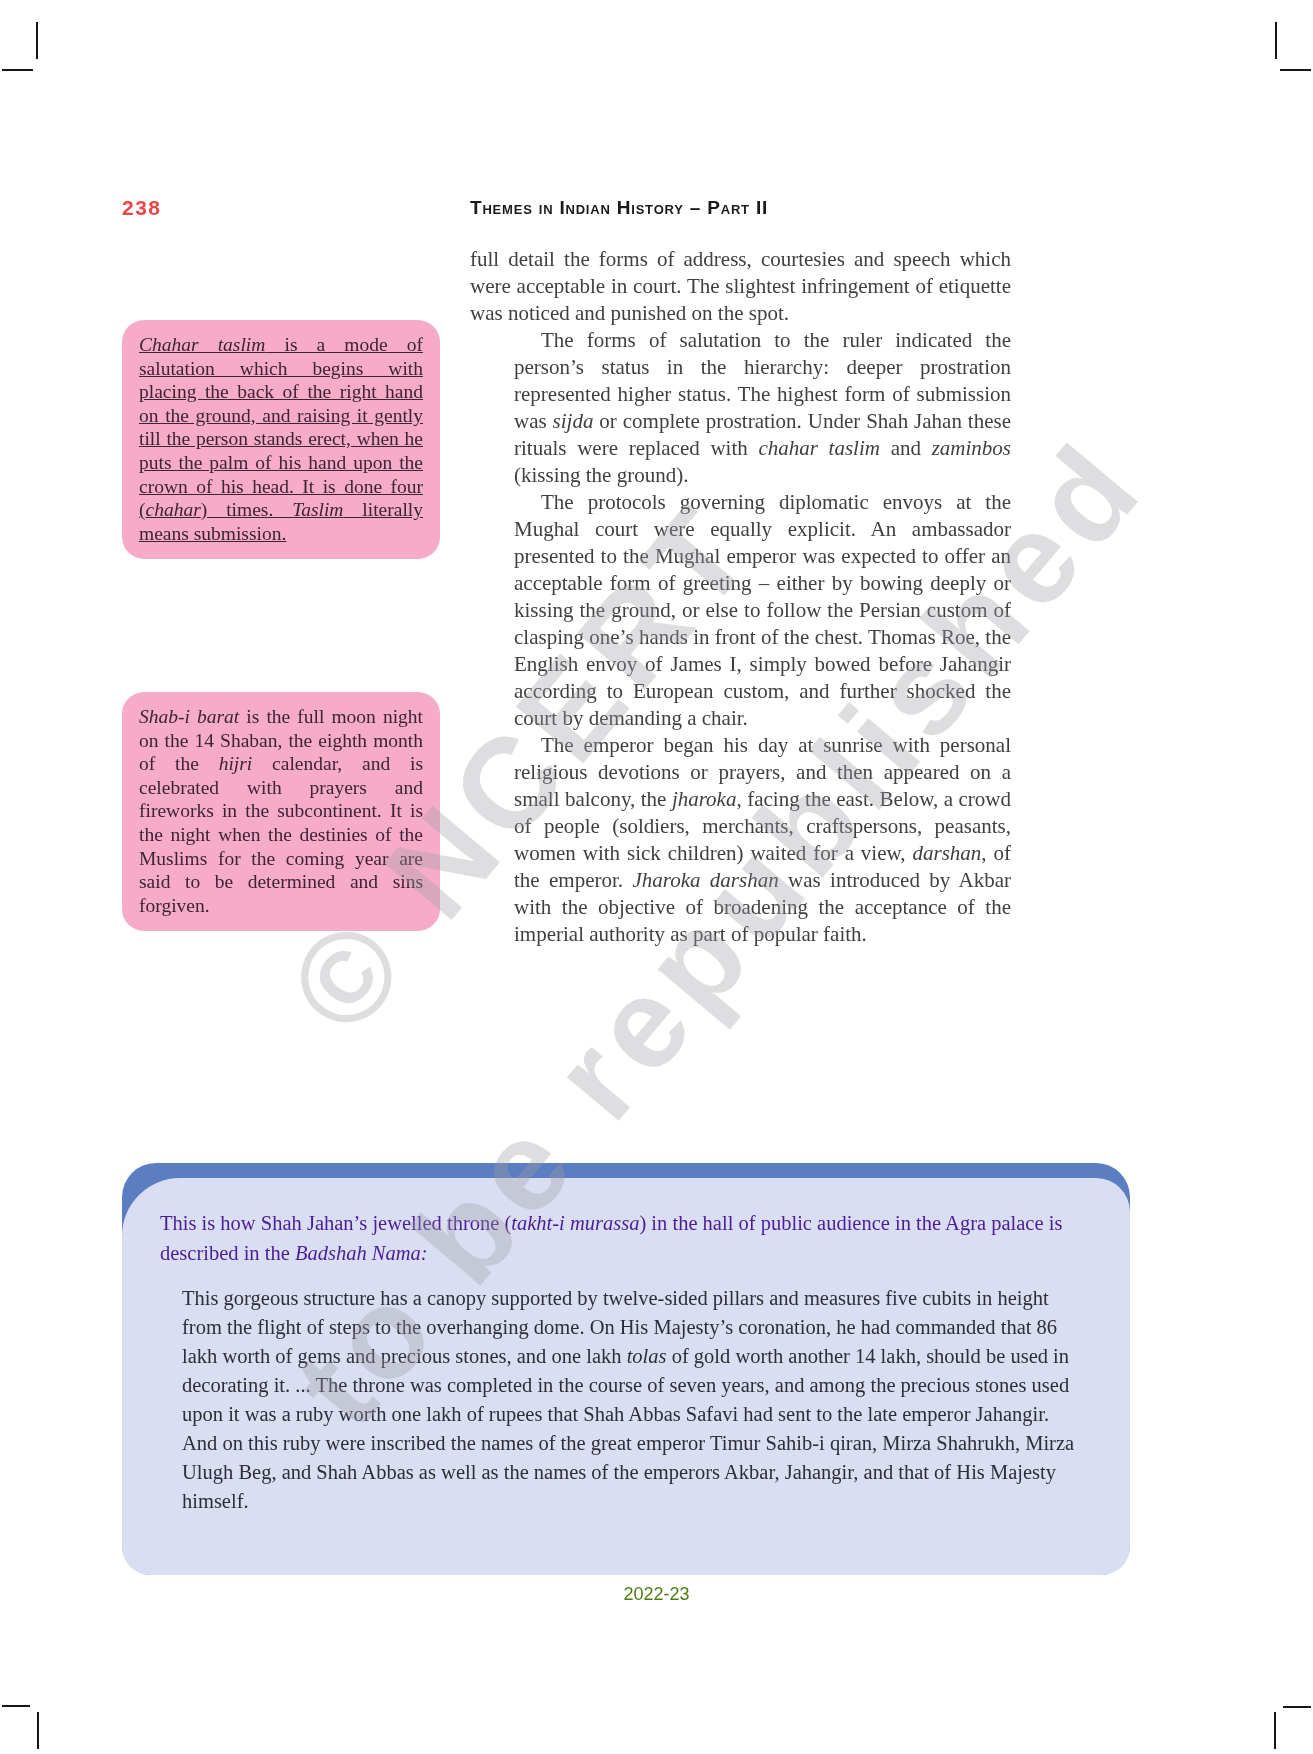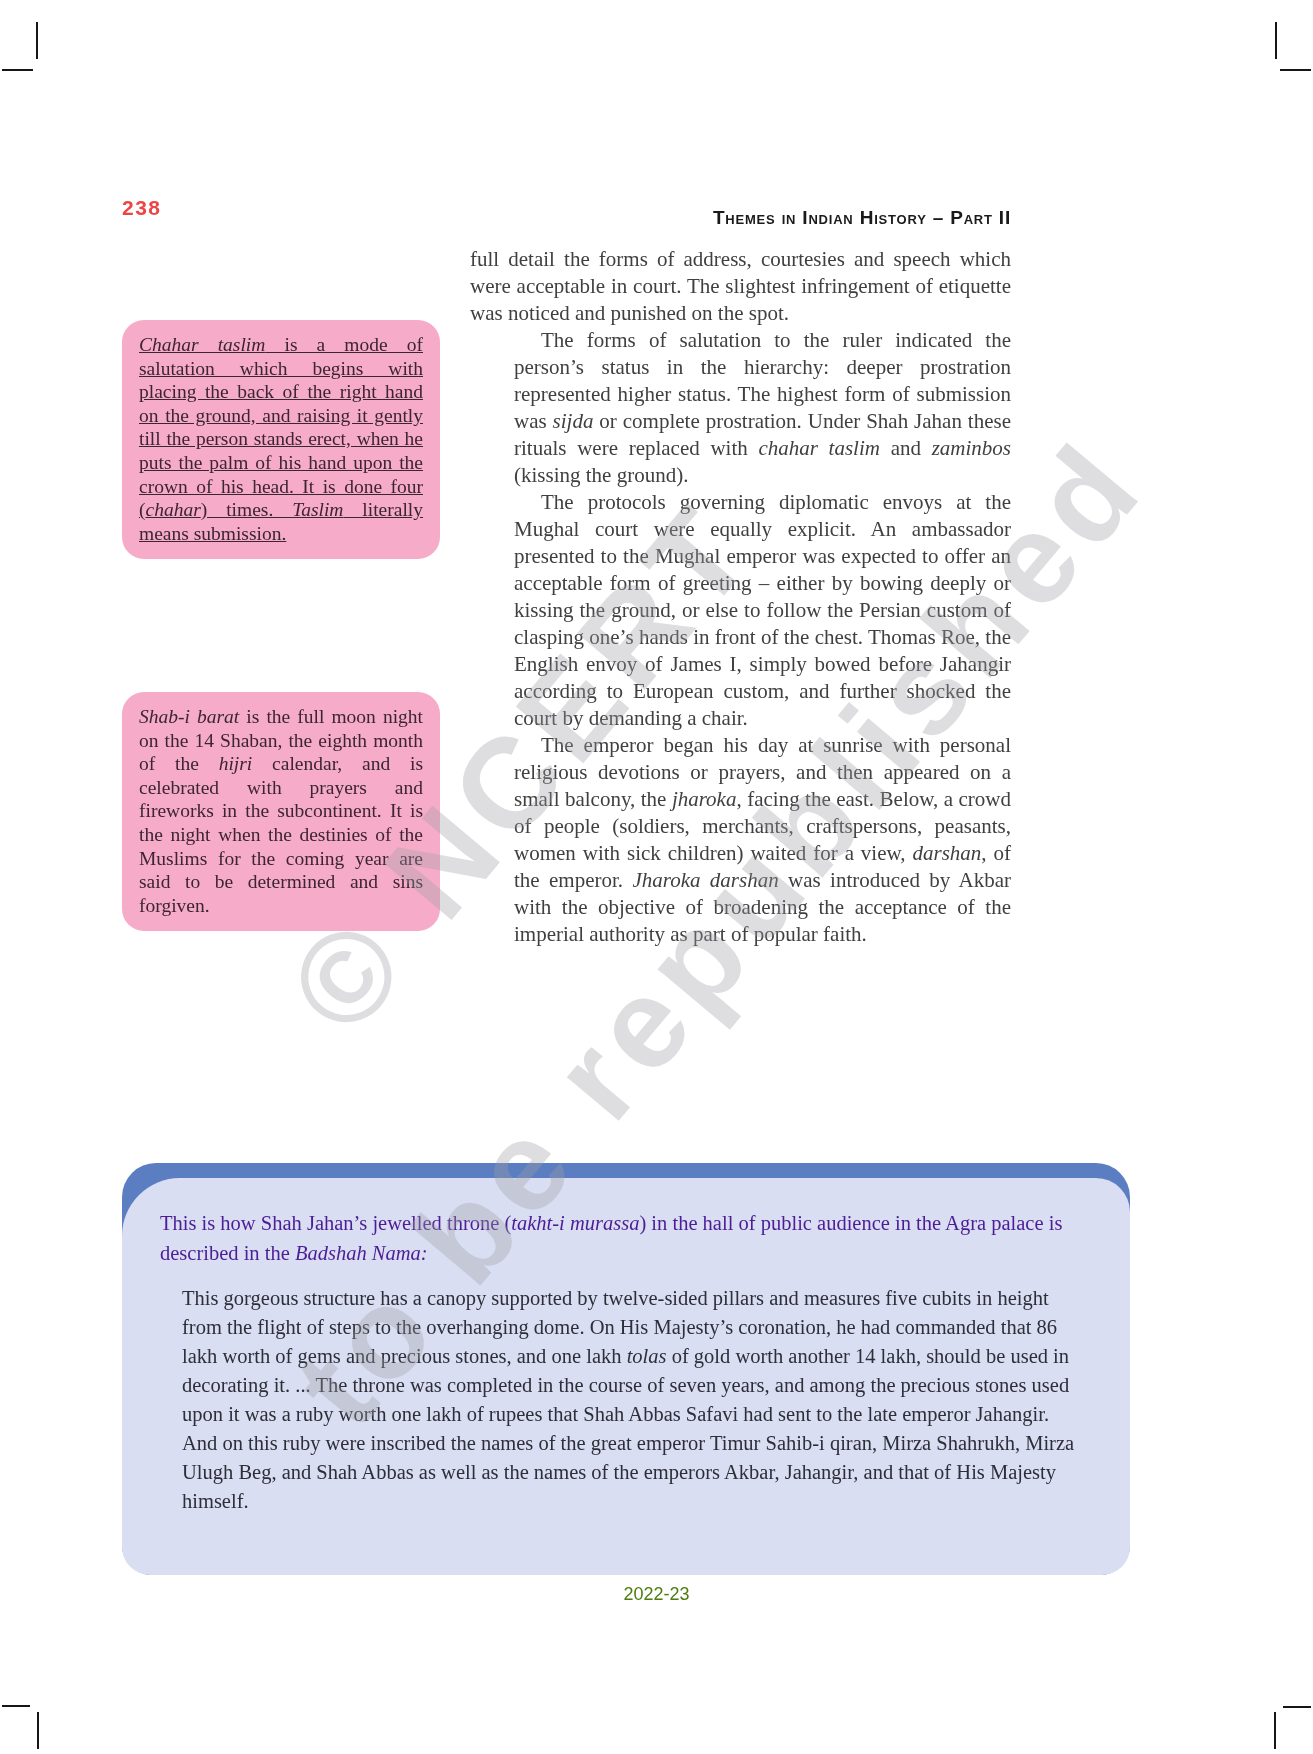--- a/index.html
+++ b/index.html
@@ -9,21 +9,21 @@
   }
   
   .crop{position:absolute;background:#161616;}
   
   .page-number{
     position:absolute;left:122px;top:196px;
     font-family:"Liberation Sans", sans-serif;font-weight:bold;
     font-size:21px;letter-spacing:1.5px;color:#ef4444;
   }
   .running-head{
-    position:absolute;left:470px;top:207px;width:541px;text-align:right;
+    position:absolute;left:470px;top:197px;width:541px;
     font-family:"Liberation Sans", sans-serif;font-weight:bold;
     font-variant:small-caps;font-size:19px;letter-spacing:0.8px;color:#1a1a1a;
   }
   
   .body-col{
     position:absolute;left:470px;top:246px;width:541px;
     font-size:21px;line-height:27px;text-align:justify;color:#404040;
   }
   .body-col p{margin:0;}
   .body-col p.indent{text-indent:27px;margin-left:44px;}

